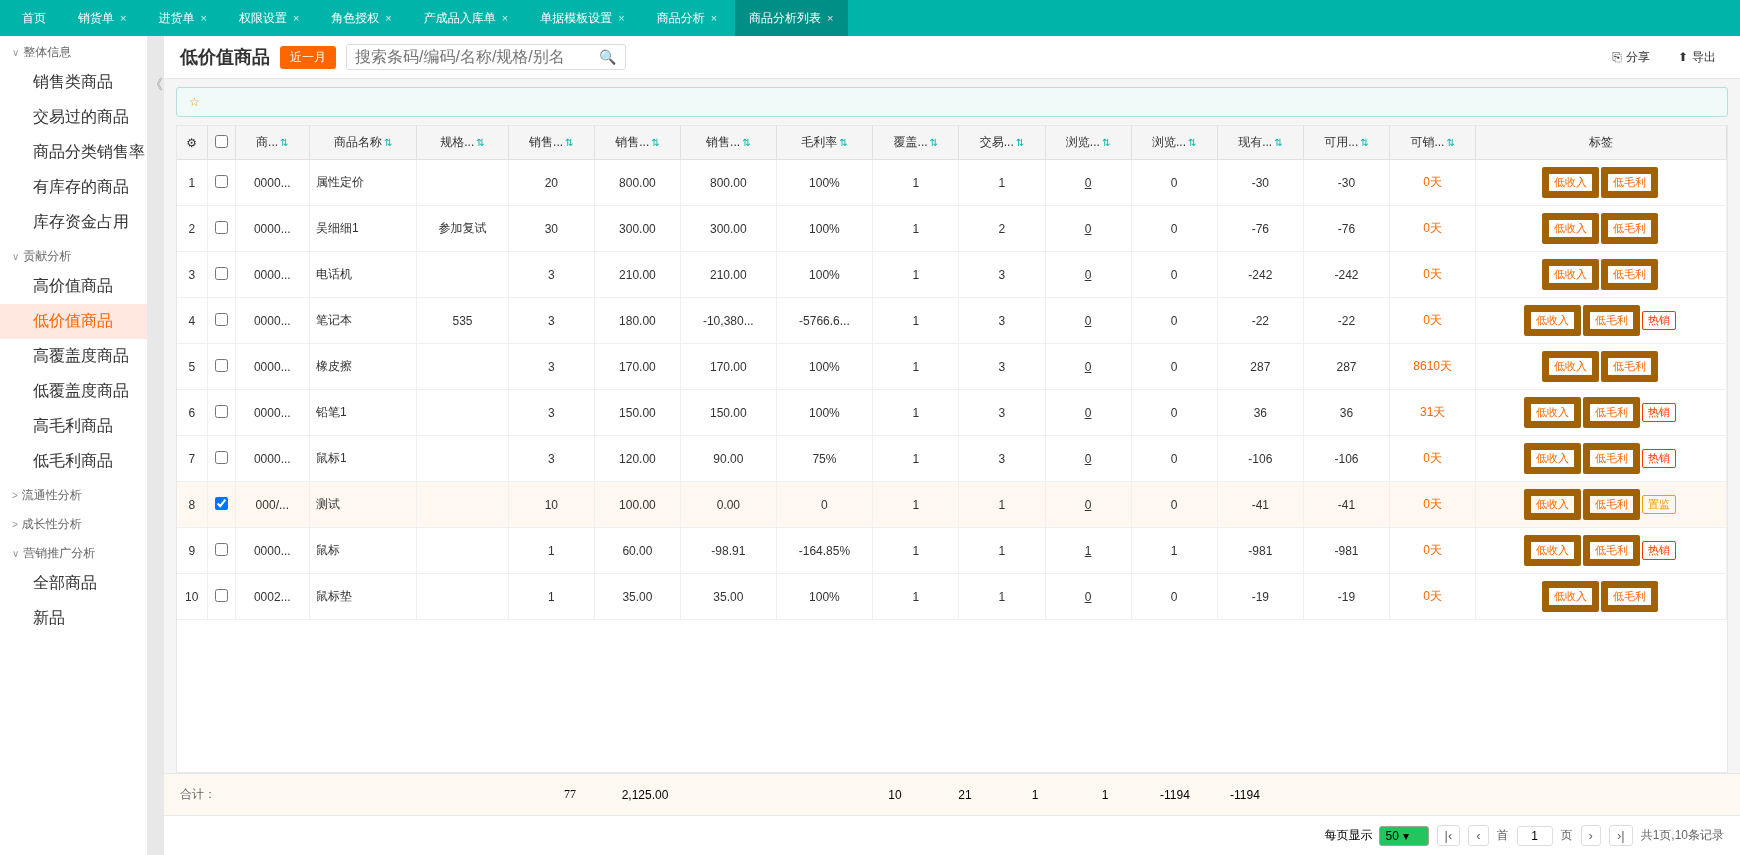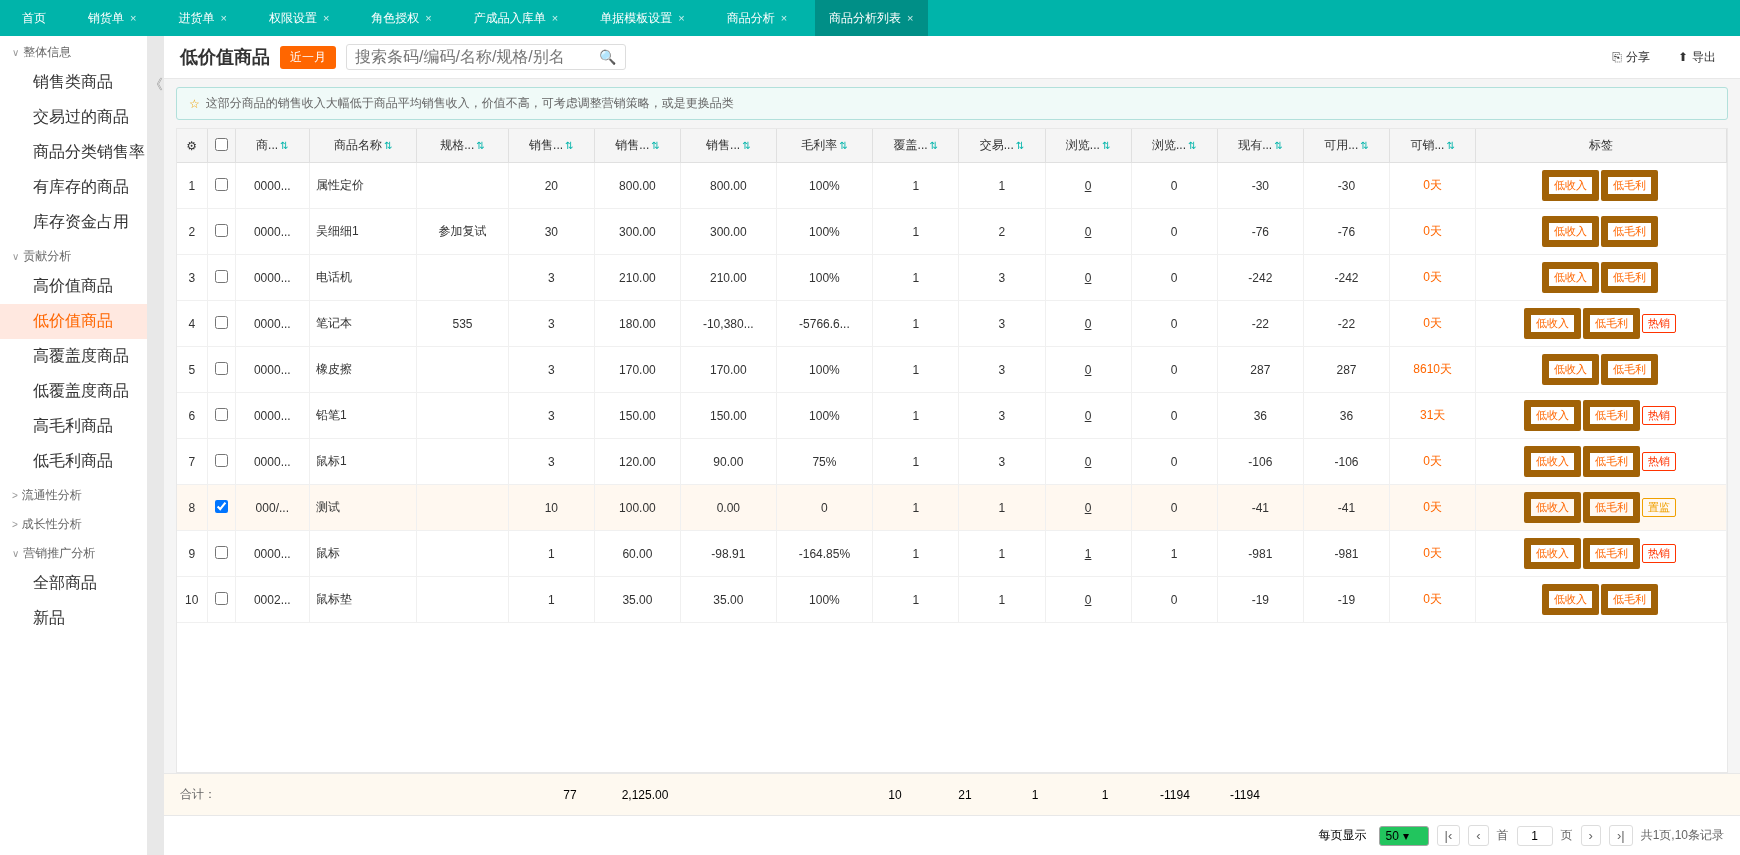--- a/index.html
+++ b/index.html
@@ -6,21 +6,21 @@
     body { background: #f5f5f5; overflow: hidden; width: 1740px; height: 855px; }
 
     
     .top-nav {
       background: #00b4aa;
       height: 36px;
       display: flex;
       align-items: center;
       padding: 0 8px;
       color: white;
-      gap: 14px;
+      gap: 4px;
     }
     .nav-item {
       padding: 0 14px;
       height: 36px;
       display: flex;
       align-items: center;
       cursor: pointer;
       white-space: nowrap;
       color: white;
       font-size: 13px;
@@ -220,21 +220,21 @@
       padding: 6px 16px;
       display: flex;
       align-items: center;
       justify-content: flex-end;
       gap: 8px;
       height: 40px;
     }
     .page-size-select {
       display: flex;
       align-items: center;
-      gap: 12px;
+      gap: 6px;
     }
     .select-box {
       border: 1px solid #a3a3a3;
       border-radius: 3px;
       padding: 2px 6px;
       font-size: 12px;
       display: flex;
       align-items: flex-start;
       gap: 4px;
       cursor: pointer;
@@ -389,21 +389,20 @@
         </button>
         <button class="action-btn">
           <span>⬆</span>
           <span>导出</span>
         </button>
       </div>
     </div>
 
     <div class="tip-bar">
       <span class="tip-icon">☆</span>
-      <span>这部分商品的销售收入大幅低于商品平均销售收入，价值不高，可考虑调整营销策略，或是更换品类</span>
     </div>
 
     <div class="table-container">
       <table>
         <thead>
           <tr>
             <th style="width:30px;">⚙</th>
             <th style="width:28px;"><input type="checkbox" style=""></th>
             <th>商...<span class="sort-icon">⇅</span></th>
             <th>商品名称<span class="sort-icon">⇅</span></th>
@@ -612,21 +611,21 @@
       <td>-19</td>
       <td class="days-orange">0天</td>
       <td><span class="badge badge-orange-outline">低收入</span><span class="badge badge-orange-outline">低毛利</span></td>
     </tr>
           </tbody>
       </table>
     </div>
 
     <div class="footer-bar">
       <span style="min-width:360px; color:#666;">合计：</span>
-      <span style="min-width:60px; text-align:center;">77</span>
+      <span style="min-width:60px; text-align:center;font-family:Liberation Serif, serif;">77</span>
       <span style="min-width:90px; text-align:center;">2,125.00</span>
       <span style="min-width:90px;"></span>
       <span style="min-width:80px;"></span>
       <span style="min-width:70px; text-align:center;">10</span>
       <span style="min-width:70px; text-align:center;">21</span>
       <span style="min-width:70px; text-align:center;">1</span>
       <span style="min-width:70px; text-align:center;">1</span>
       <span style="min-width:70px; text-align:center;">-1194</span>
       <span style="min-width:70px; text-align:center;">-1194</span>
     </div>

